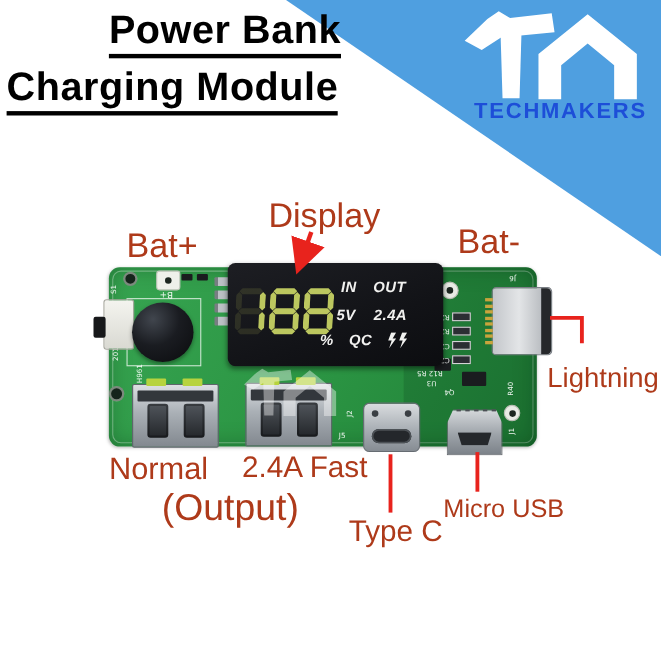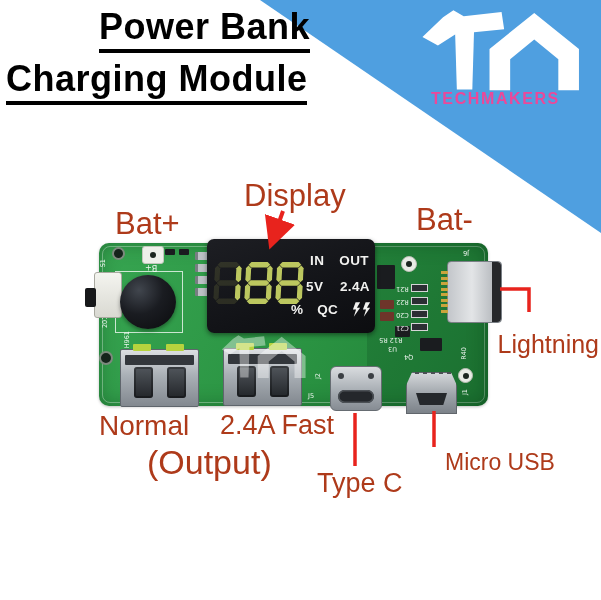--- a/index.html
+++ b/index.html
@@ -15,39 +15,39 @@
 
   
   .title-line{position:absolute;font-weight:bold;font-size:36px;line-height:1.05;color:#000;
     border-bottom:4px solid #000;padding-bottom:3px;letter-spacing:.5px;white-space:nowrap;z-index:10;}
   #title1{left:54px;top:8px;margin-left:45px;}
   #title2{left:6px;top:60px;}
 
   #brand-triangle{position:absolute;left:260px;top:0;width:341px;height:233px;
     background:var(--brand-blue);clip-path:polygon(0 0,100% 0,100% 100%);z-index:4;}
   #brand-logo{position:absolute;left:418px;top:6px;width:174px;height:86px;z-index:5;}
-  #brand-name{position:absolute;left:431px;top:90px;width:166px;color:#ec4899;font-weight:bold;
-    font-size:16px;letter-spacing:1.6px;white-space:nowrap;z-index:5;}
+  #brand-name{position:absolute;left:431px;top:90px;width:166px;color:#1d4ed8;font-weight:bold;
+    font-size:20px;letter-spacing:1.6px;white-space:nowrap;z-index:5;}
 
   
   #board{position:absolute;left:99px;top:243px;width:389px;height:163px;border-radius:10px;
     background:linear-gradient(120deg,#37a551 0%,#2a9342 55%,#217f37 100%);
     box-shadow:inset 0 0 20px rgba(0,45,12,.38), 0 1px 3px rgba(0,0,0,.25);z-index:1;}
   #board .silk-frame{position:absolute;inset:3px;border:1px solid rgba(255,255,255,.32);border-radius:8px;}
   #board .dark-zone{position:absolute;left:268px;top:0;width:121px;height:163px;
     background:rgba(0,40,16,.17);border-radius:0 10px 10px 0;}
   .abs{position:absolute;}
   .hole-dark{border-radius:50%;background:#15241b;border:2px solid rgba(210,220,205,.55);}
   .hole-light{border-radius:50%;background:#e9ebe5;border:1px solid #b9beb4;}
   .hole-core{position:absolute;left:50%;top:50%;width:6px;height:6px;margin:-3px 0 0 -3px;border-radius:50%;background:#1c2620;}
   .pad{background:#eef0ea;border-radius:3px;border:1px solid #c3c8bd;}
 
   
-  #lcd{position:absolute;left:108px;top:-4px;width:168px;height:94px;border-radius:7px;
-    background:linear-gradient(160deg,#1d1e23,#121317 60%,#0c0d10);box-shadow:0 2px 5px rgba(0,0,0,.45);z-index:3;}
+  #lcd{position:absolute;left:108px;top:-4px;width:196px;height:94px;border-radius:7px;
+    background:linear-gradient(160deg,#1d1e23,#121317 60%,#0c0d10);box-shadow:0 2px 5px rgba(0,0,0,.45);z-index:3;font-style:italic;}
   #segs{position:absolute;left:7px;top:9px;display:flex;gap:4px;transform:skewX(-3deg);}
   #segs svg{width:27px;height:70px;fill:var(--seg-color);}
   .lcd-row{position:absolute;display:flex;justify-content:space-between;color:#f1f1ef;
     font-weight:bold;font-size:13.5px;letter-spacing:.4px;}
   #lcd-row1{left:103px;top:14px;width:59px;}
   #lcd-row2{left:99px;top:40px;width:64px;}
   #lcd-row3{left:84px;top:63px;width:80px;align-items:center;}
   .bolts{display:flex;gap:1px;}
   .bolts svg{width:9px;height:15px;fill:#f1f1ef;}
 
@@ -112,21 +112,21 @@
   .note{position:absolute;color:var(--label-color);white-space:nowrap;z-index:9;}
   #lbl-display{left:244px;top:178px;font-size:31px;}
   #lbl-batplus{left:115px;top:206px;font-size:31px;}
   #lbl-batminus{left:416px;top:202px;font-size:31px;}
   #lbl-lightning1{right:2px;top:330px;font-size:25px;}
   #lbl-lightning2{right:7px;top:345px;font-size:25px;}
   #lbl-normal{left:99px;top:410px;font-size:28px;}
   #lbl-fast{left:220px;top:410px;font-size:27px;}
   #lbl-output{left:147px;top:443px;font-size:34px;}
   #lbl-typec{left:317px;top:468px;font-size:27px;}
-  #lbl-micro{left:403px;top:449px;font-size:23px;margin-left:42px;}
+  #lbl-micro{left:403px;top:449px;font-size:23px;}
 </style>
 </head>
 <body>
 
 <div id="stage">
 
   <div class="title-line" id="title1">Power Bank</div>
   <div class="title-line" id="title2">Charging Module</div>
 
   <div id="brand-triangle"></div>

